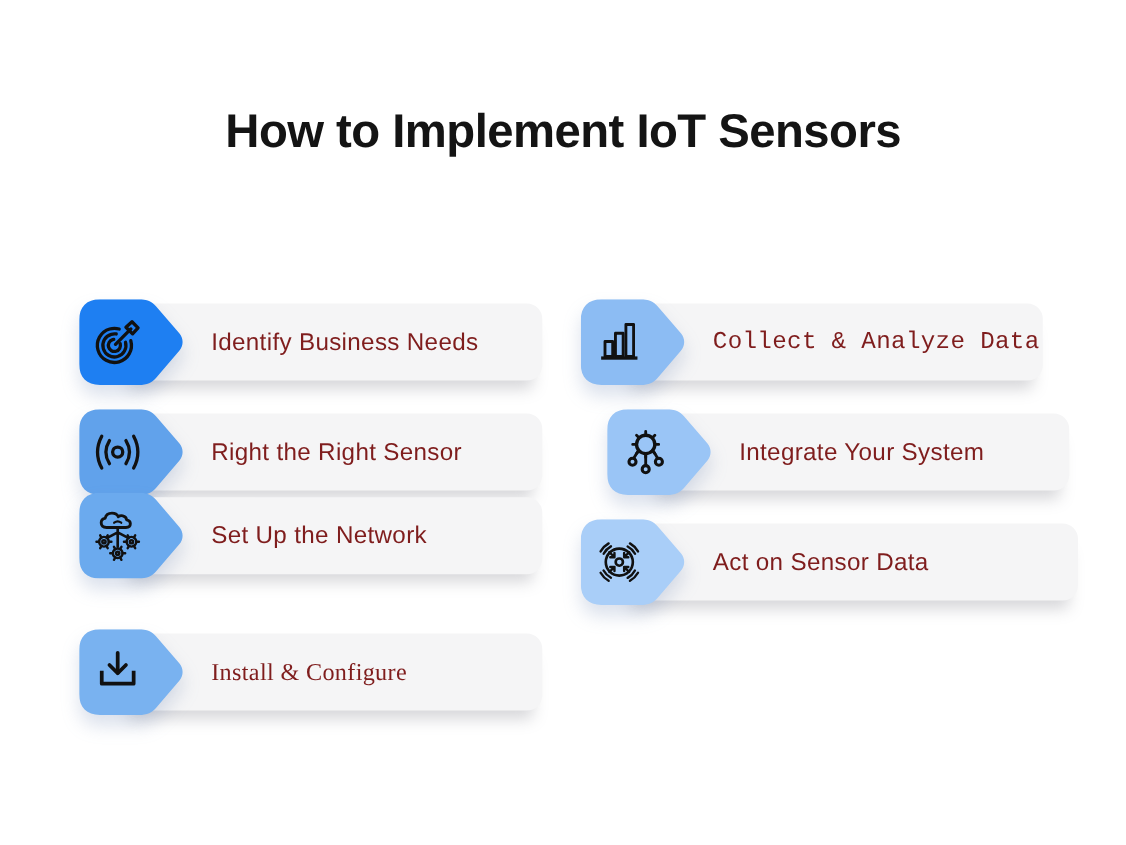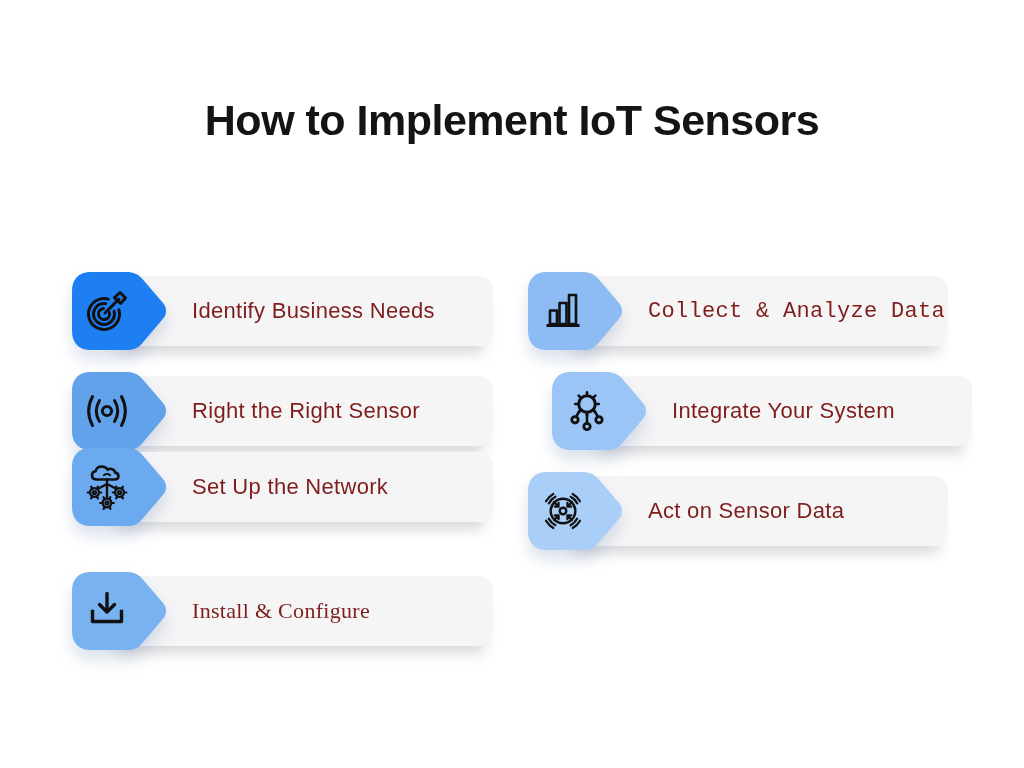--- a/index.html
+++ b/index.html
@@ -155,21 +155,21 @@
         <path d="M16.8 23.5 L13 29.8 M24 25.3 V36.2 M31.2 23.5 L35 29.8"></path>
         <circle cx="12" cy="32.8" r="3.2" stroke-width="2.8"></circle>
         <circle cx="24" cy="39.5" r="3.2" stroke-width="2.8"></circle>
         <circle cx="36" cy="32.8" r="3.2" stroke-width="2.8"></circle>
       </g>
     </svg>
   </div>
   <div class="step-label">Integrate Your System</div>
 </div>
 
-<div class="step" style="left:528px;top:472px;width:420px;">
+<div class="step" style="left:528px;top:472px;width:420px;padding-left:32px;">
   <div class="pill"></div>
   <svg class="badge" viewBox="0 0 96 78">
     <path d="M19 0 H54 C62 0 66 2.2 70 6.6 L91 31 C95 35.6 95 42.4 91 46.8 L70 71.4 C66 75.8 62 78 54 78 H19 C6.8 78 0 71.2 0 59 V19 C0 6.8 6.8 0 19 0 Z" fill="#A9CEF8"></path>
   </svg>
   <div class="icon-wrap">
     <svg viewBox="0 0 48 48">
       <defs>
         <g id="act-corner" class="ic" stroke-width="2.2">
           <path d="M33 15 L28.4 19.6 M28.4 19.6 H32.2 M28.4 19.6 V15.8"></path>
           <path d="M38.3 16.4 A16.2 16.2 0 0 0 31.6 9.8"></path>

